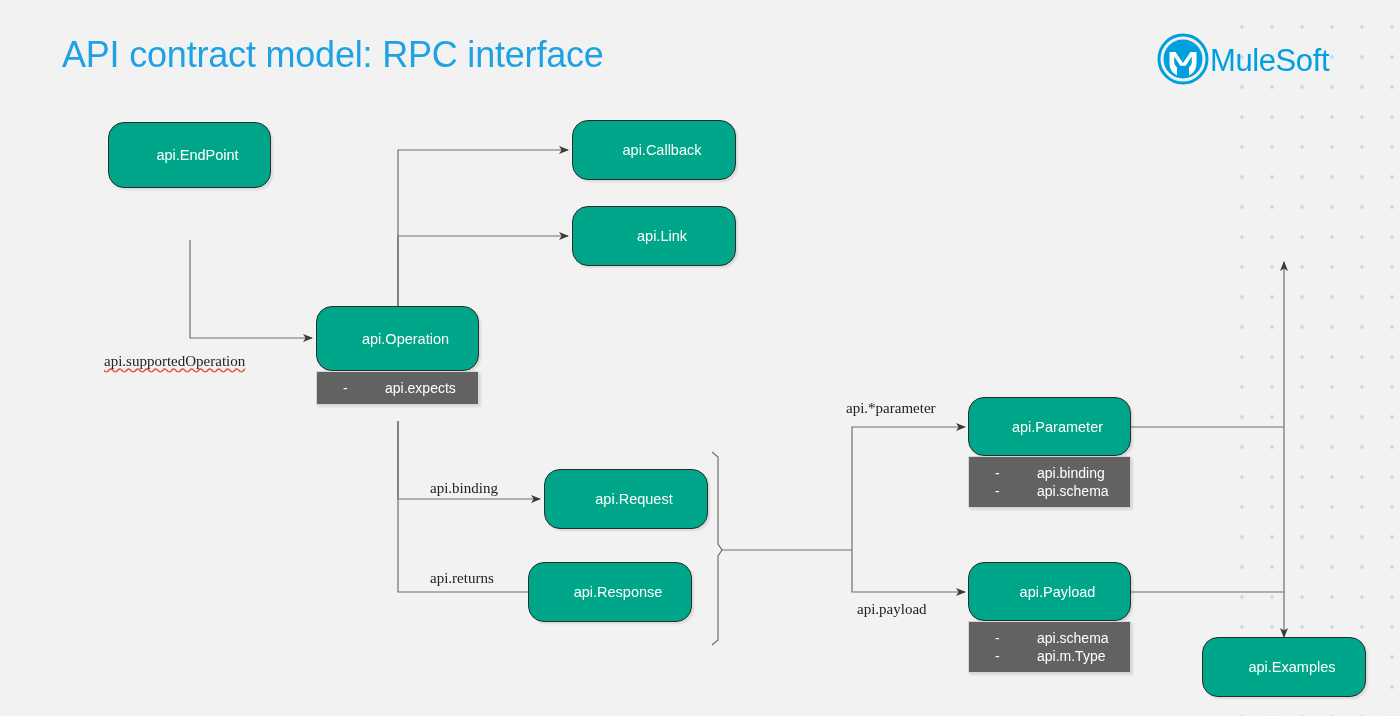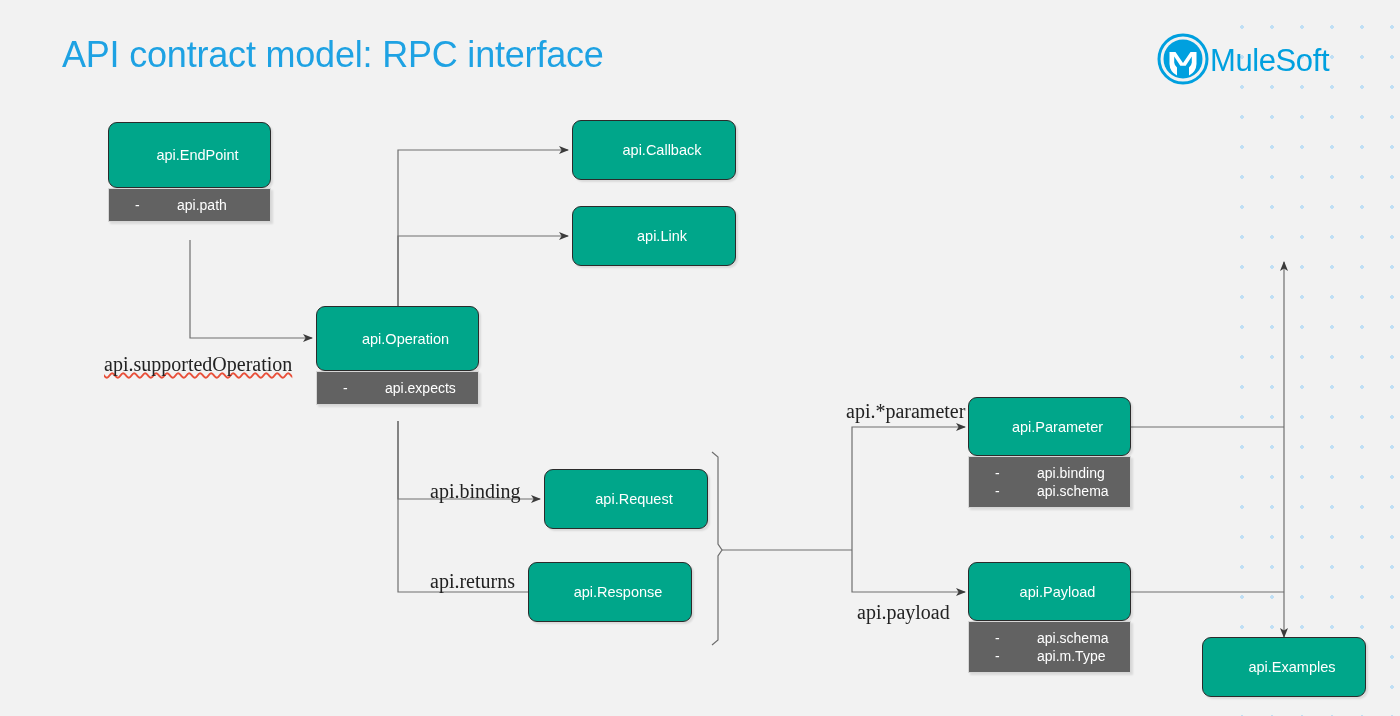--- a/index.html
+++ b/index.html
@@ -53,21 +53,21 @@
     letter-spacing: -0.4px;
   }
   
   .node {
     position: absolute;
     box-sizing: border-box;
   }
   .node .head {
     background: #00a68a;
     border: 1.3px solid #2b2b2b;
-    border-radius: 9px;
+    border-radius: 16px;
     color: #ffffff;
     display: flex;
     align-items: center;
     justify-content: center;
     font-size: 14.5px;
     box-sizing: border-box;
     height: 100%;
     text-align: center;
     box-shadow: 2px 2px 2px rgba(0,0,0,0.10);
     padding-left: 16px;
@@ -93,21 +93,21 @@
     width: 42px;
   }
   .spell {
     text-decoration: underline wavy #e8503a;
     text-decoration-skip-ink: none;
   }
   
   .edge-label {
     position: absolute;
     font-family: "Liberation Serif", serif;
-    font-size: 20px;
+    font-size: 15px;
     color: #222222;
     white-space: nowrap;
   }
   svg#edges {
     position: absolute;
     left: 0; top: 0;
     width: 1400px;
     height: 716px;
     pointer-events: none;
   }
@@ -173,23 +173,20 @@
   <div class="edge-label" style="left:92px; top:353px;"><span class="spell">api.supportedOperation</span></div>
   <div class="edge-label" style="left:418px; top:480px;">api.binding</div>
   <div class="edge-label" style="left:418px; top:570px;">api.returns</div>
   <div class="edge-label" style="left:834px; top:400px;">api.*parameter</div>
   <div class="edge-label" style="left:845px; top:601px;">api.payload</div>
 
   <div class="node has-body" style="left:96px; top:122px; width:163px;">
     <div style="height:66px;">
       <div class="head">api.EndPoint</div>
     </div>
-    <div class="body">
-      <span class="attr"><span class="dash">-</span><span>api.path</span></span>
-    </div>
   </div>
 
   <div class="node has-body" style="left:304px; top:306px; width:163px;">
     <div style="height:65px;">
       <div class="head">api.Operation</div>
     </div>
     <div class="body">
       <span class="attr"><span class="dash">-</span><span>api.expects</span></span>
     </div>
   </div>

